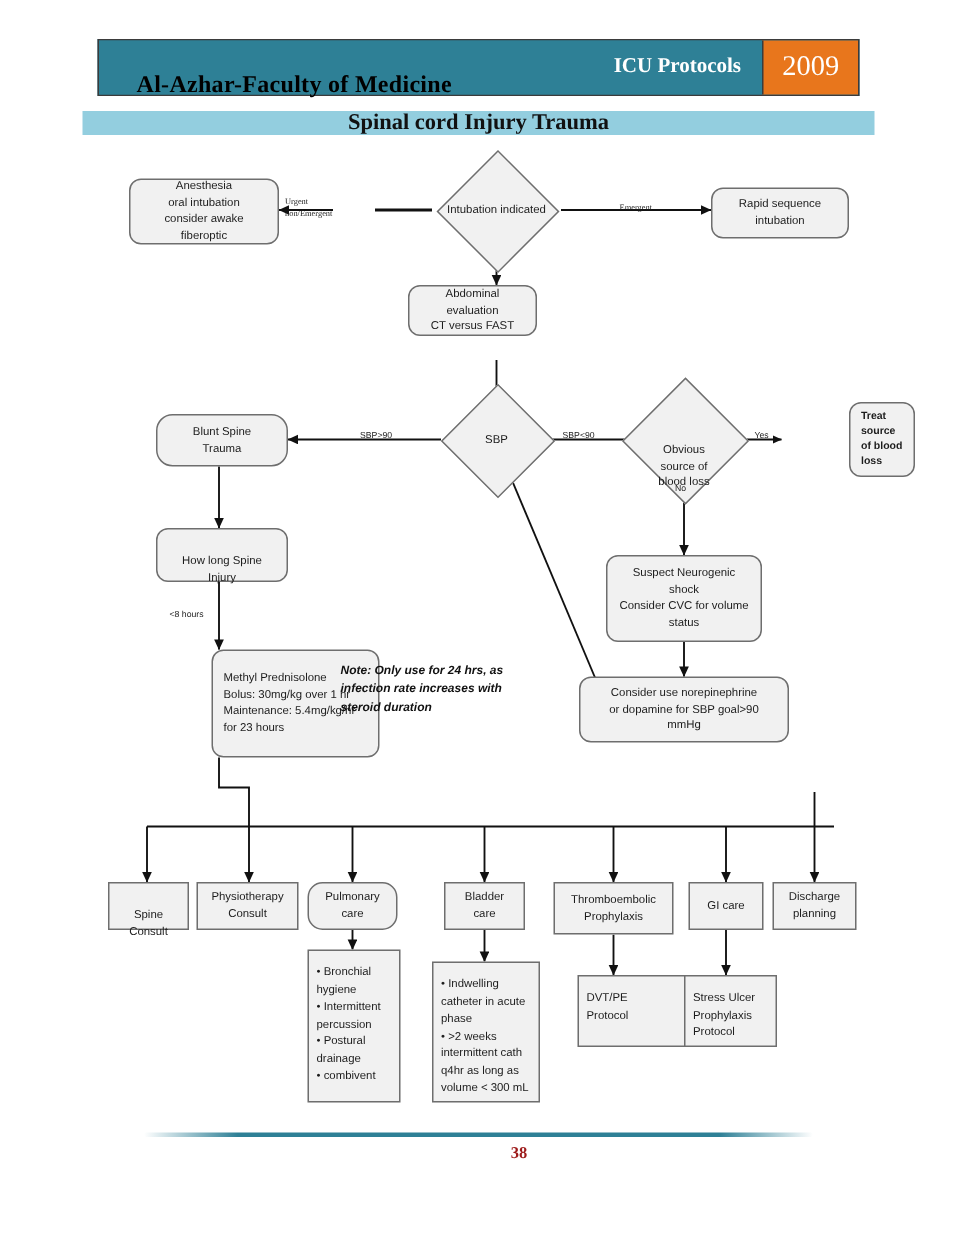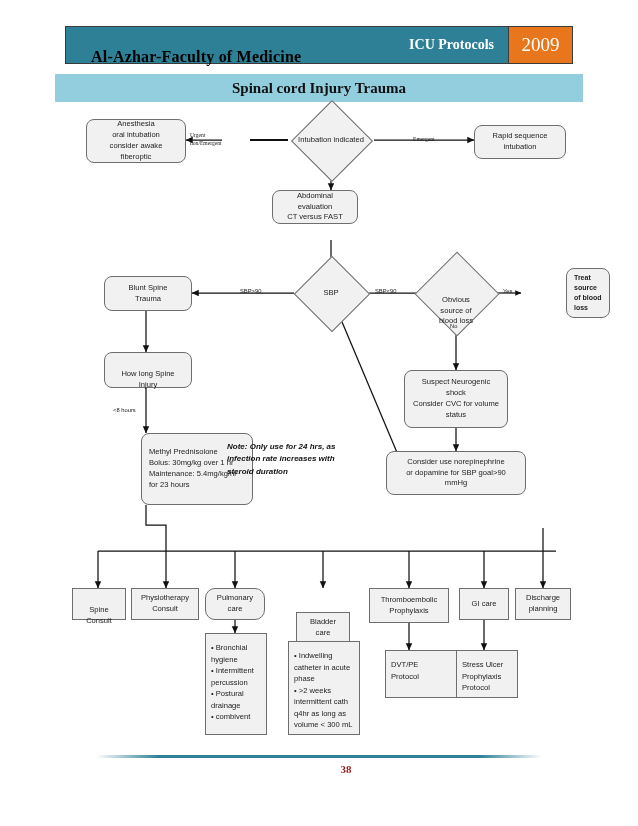--- a/index.html
+++ b/index.html
@@ -32,21 +32,21 @@
     font-size:14px;white-space:nowrap;
   }
   .hdr-year{
     width:64px;background:#e8761c;display:flex;align-items:center;justify-content:center;
     color:#ffffff;font-family:"Liberation Serif", serif;font-size:19px;
     border-left:1px solid #3b3b3b;box-sizing:border-box;
   }
 
   
   .title-band{
-    position:absolute;left:55px;top:74px;width:528px;height:28px;
+    position:absolute;left:55px;top:74px;width:528px;height:16px;
     background:#93cedf;display:flex;align-items:center;justify-content:center;
   }
   .title-band span{
     font-family:"Liberation Serif", serif;font-weight:bold;font-size:15px;color:#111;
   }
 
   
   .canvas{position:absolute;left:0;top:0;width:638px;height:826px;}
   svg.wires{position:absolute;left:0;top:0;width:638px;height:826px;overflow:visible;}
 
@@ -209,21 +209,21 @@
 CT versus FAST</div>
     </div>
 
     <div class="dia" style="left:294px;top:268px;width:74px;height:50px;">
       <div class="shape" style="width:52px;height:52px;left:11px;top:-1px;"></div>
       <div class="lab">
           <span>SBP</span>
         </div>
     </div>
 
-    <div class="node round" style="left:104px;top:276px;width:88px;height:35px;">
+    <div class="node round" style="left:104px;top:276px;width:88px;height:35px;border-radius:11px;">
       <div class="txt" style="white-space:pre-line;">Blunt Spine
 Trauma</div>
     </div>
 
     <div class="elabel sans" style="left:240px;top:288px;">SBP&gt;90</div>
     <div class="elabel sans" style="left:375px;top:288px;">SBP&lt;90</div>
 
     <div class="dia" style="left:414px;top:265px;width:84px;height:56px;">
       <div class="shape" style="width:58px;height:58px;left:13px;top:-1px;"></div>
       <div class="lab">
@@ -280,21 +280,21 @@
     <div class="node sq" style="left:131px;top:588px;width:68px;height:32px;">
       <div class="txt" style="white-space:pre-line;">Physiotherapy
 Consult</div>
     </div>
 
     <div class="node sq" style="left:205px;top:588px;width:60px;height:32px;border-radius:10px;">
       <div class="txt" style="white-space:pre-line;">Pulmonary
 care</div>
     </div>
 
-    <div class="node sq" style="left:296px;top:588px;width:54px;height:32px;margin-top:24px;">
+    <div class="node sq" style="left:296px;top:588px;width:54px;height:32px;">
       <div class="txt" style="white-space:pre-line;">Bladder
 care</div>
     </div>
 
     <div class="node sq" style="left:369px;top:588px;width:80px;height:35px;">
       <div class="txt" style="white-space:pre-line;">Thromboembolic
 Prophylaxis</div>
     </div>
 
     <div class="node sq" style="left:459px;top:588px;width:50px;height:32px;">

